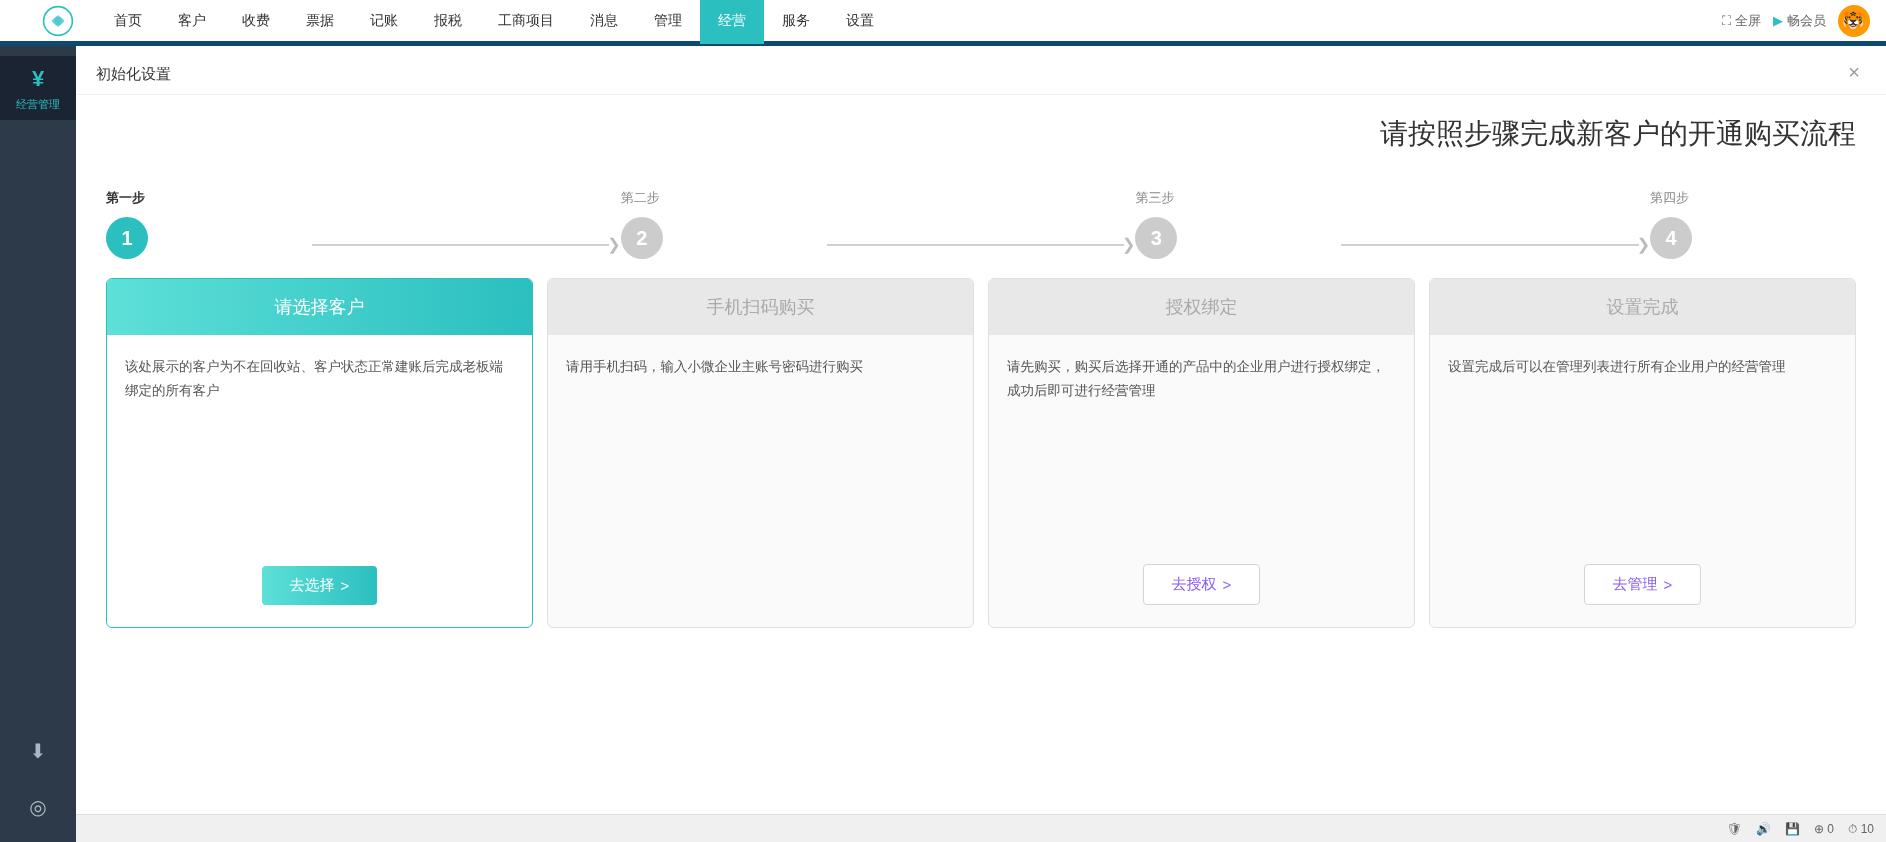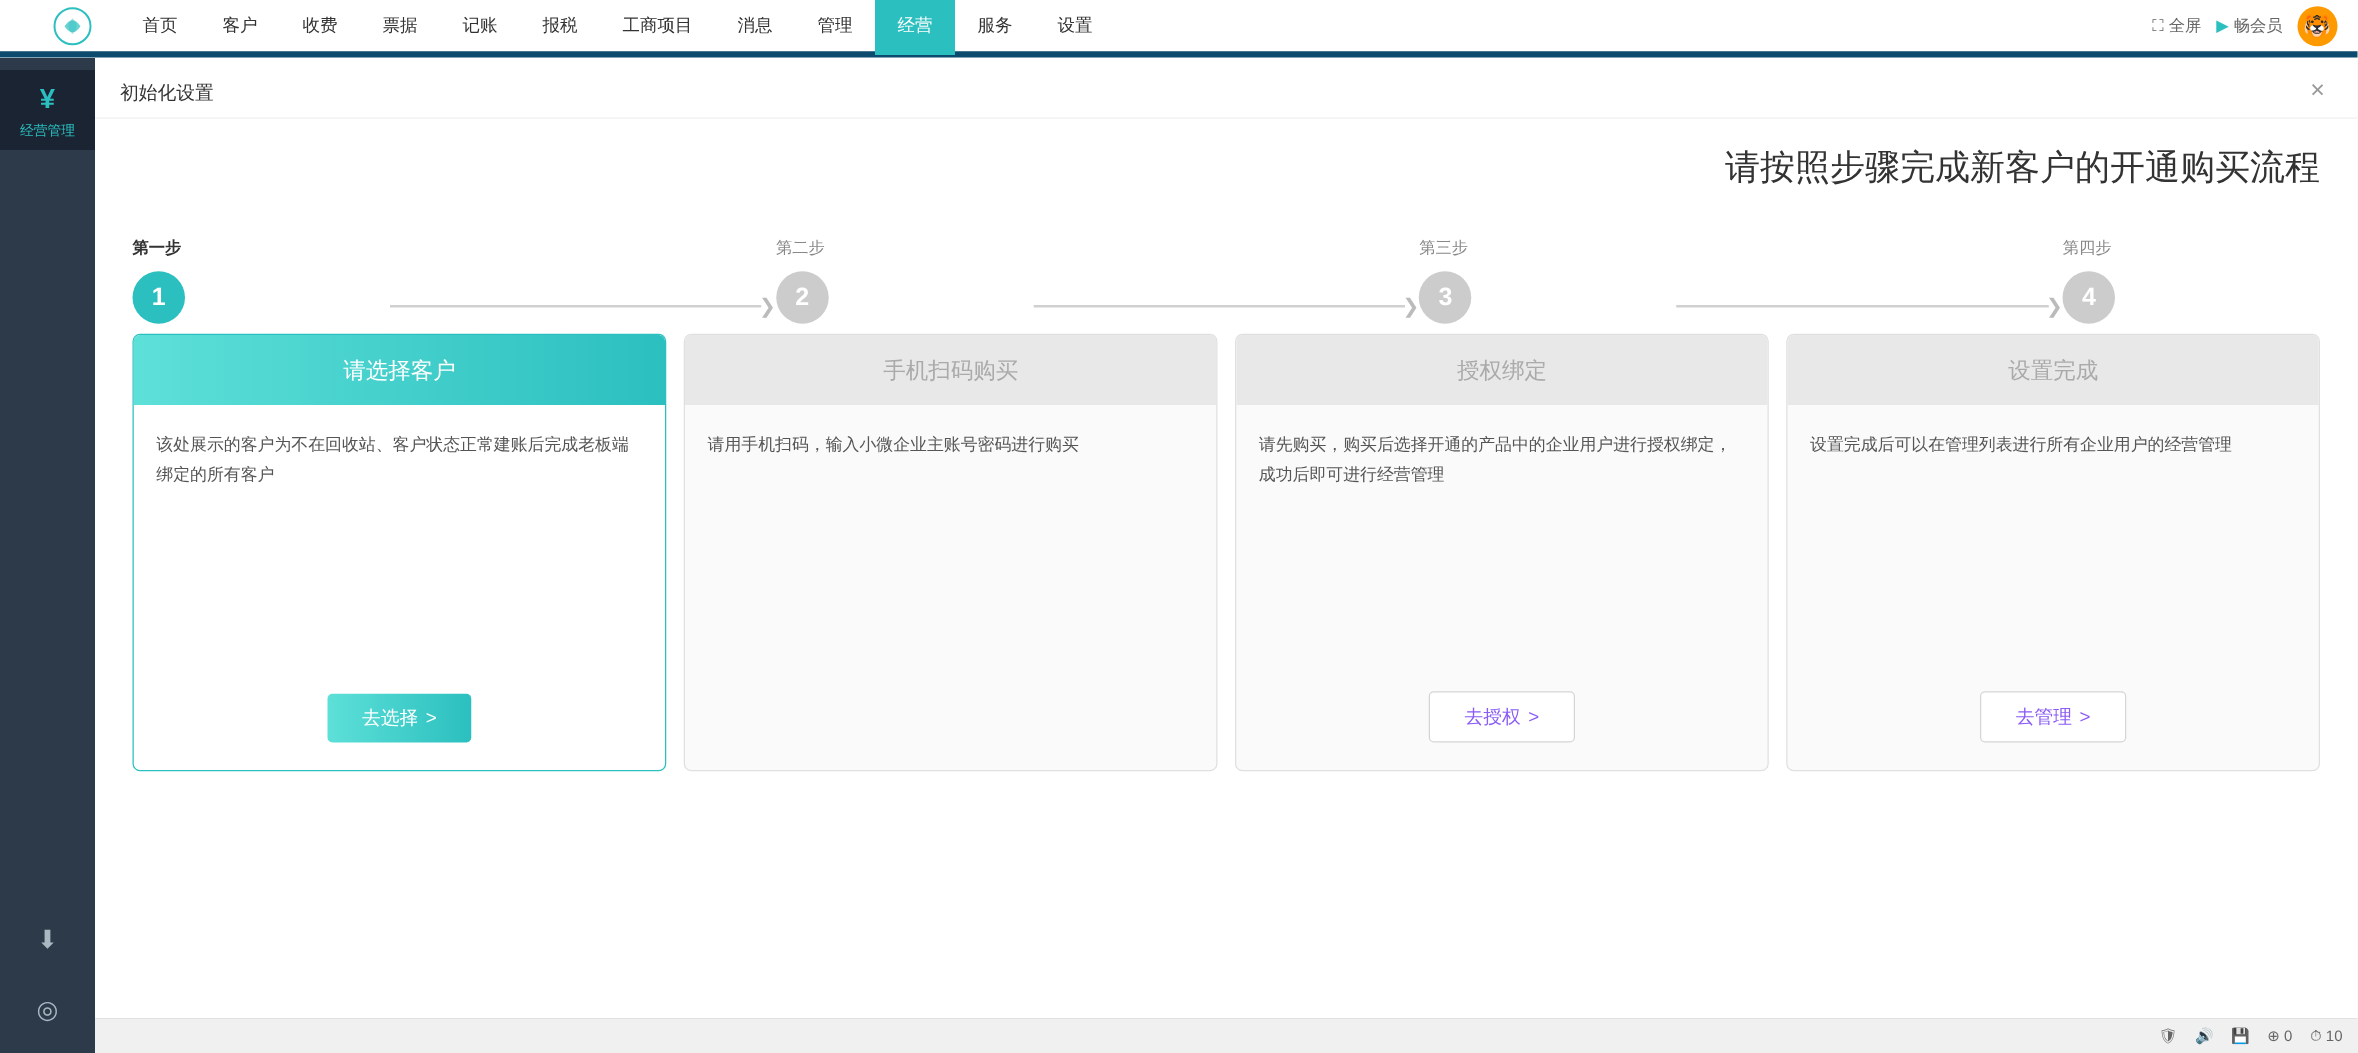--- a/index.html
+++ b/index.html
@@ -238,21 +238,21 @@
       background: #d0d0d0;
     }
     .tl-arrow {
       color: #bbb;
       font-size: 16px;
       margin-left: -2px;
     }
     .cards-row {
       display: flex;
       gap: 14px;
-      margin-top: 20px;
+      margin-top: 31px;
     }
     .card-wrap {
       flex: 1;
       border: 1px solid #e0e0e0;
       border-radius: 6px;
       overflow: hidden;
       background: #fafafa;
       display: flex;
       flex-direction: column;
       min-height: 350px;

